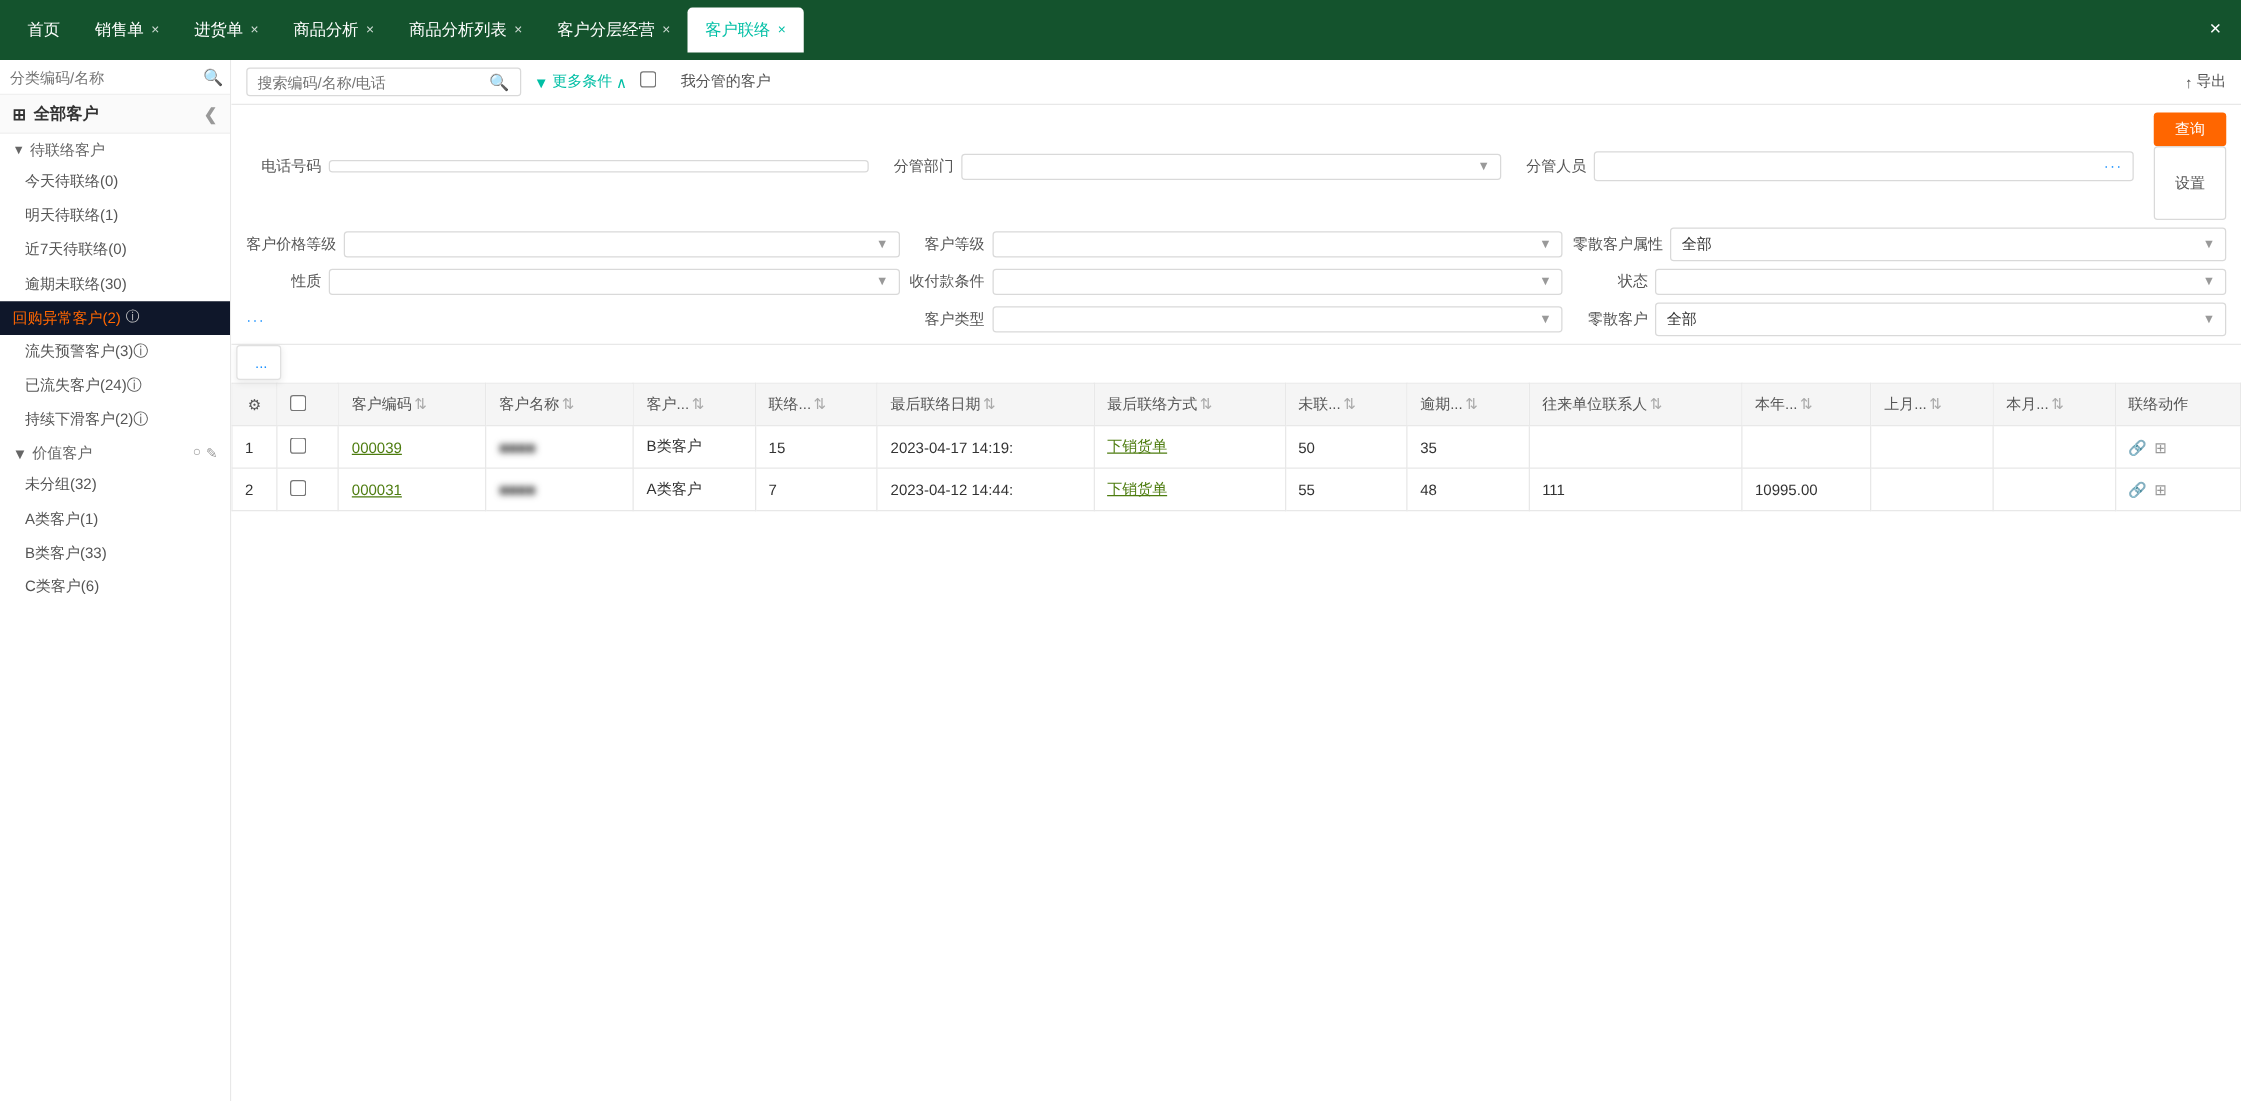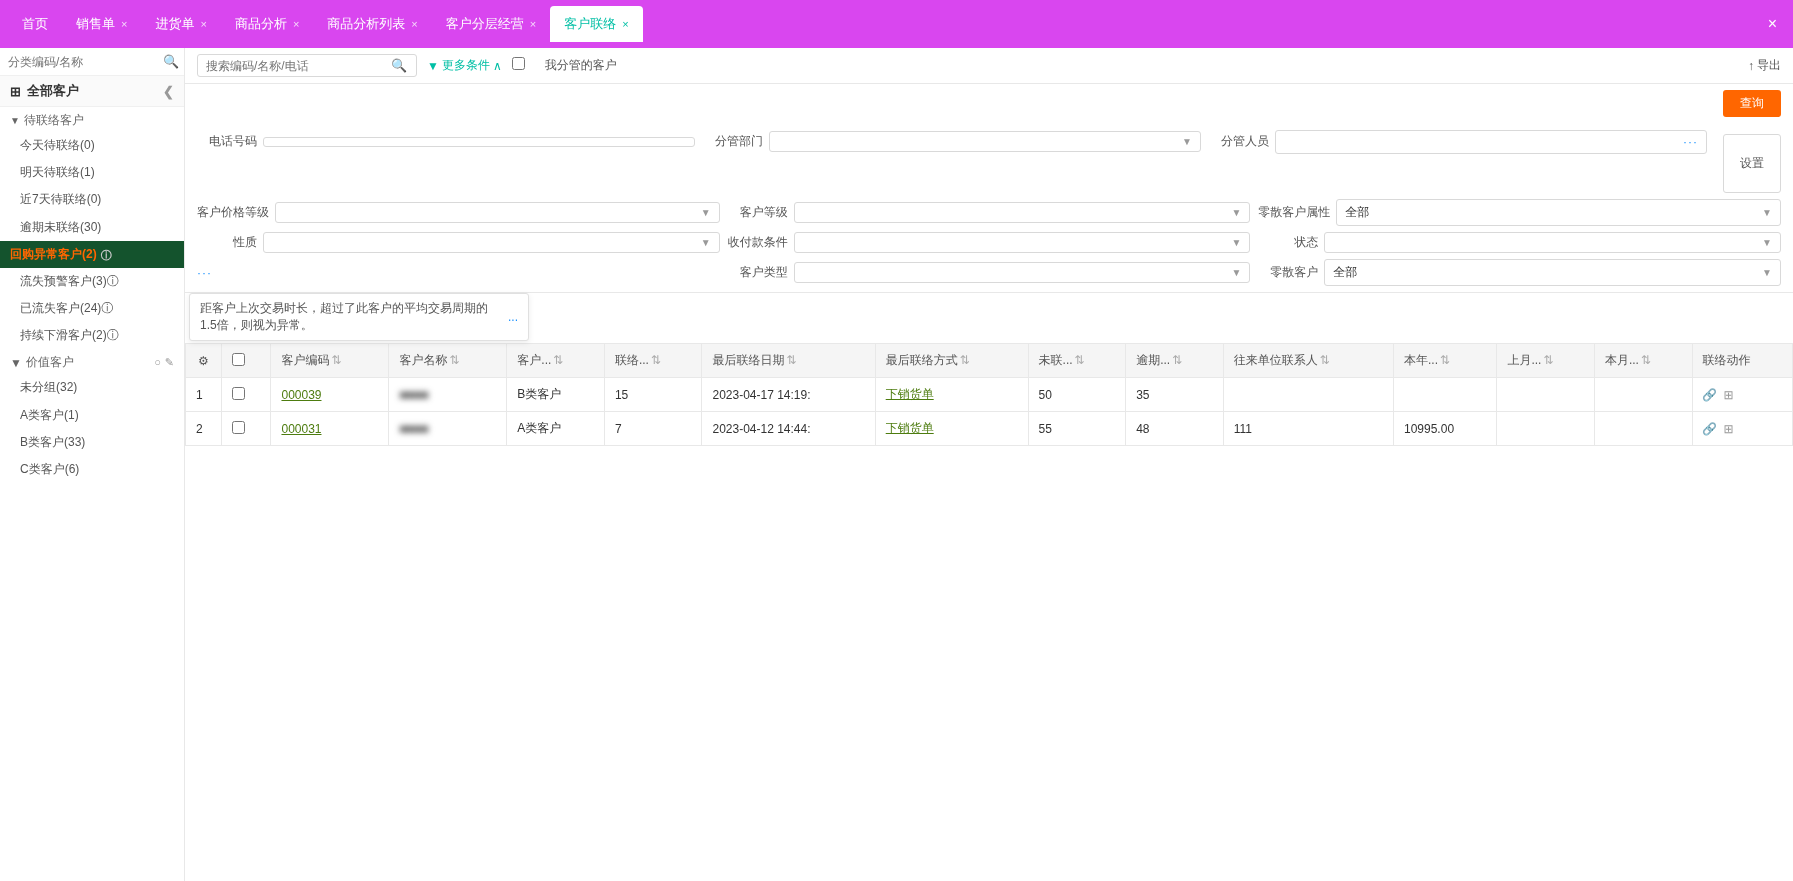--- a/index.html
+++ b/index.html
@@ -1,21 +1,21 @@
 <!DOCTYPE html>
 <html><head>
   <meta charset="utf-8">
   <style>
     * { box-sizing: border-box; margin: 0; padding: 0; }
     body { font-family: 'Microsoft YaHei', sans-serif; font-size: 12px; background: #f5f5f5; color: #333; overflow: hidden; }
 
     
     .top-nav {
       display: flex; align-items: center;
-      background: #d946ef; height: 48px; padding: 16px 8px;
+      background: #14532d; height: 48px; padding: 16px 8px;
       position: relative;
     }
     .top-nav .nav-item {
       color: #fff; padding: 0 14px; height: 36px; display: flex; align-items: center;
       cursor: pointer; font-size: 13px; white-space: nowrap; position: relative;
     }
     .top-nav .nav-item.active {
       background: #fff; color: #00bfa5; border-radius: 4px 4px 0 0;
     }
     .top-nav .nav-item .close-x {
@@ -55,23 +55,23 @@
       font-size: 12px; color: #666; cursor: pointer;
     }
     .sidebar-group-label .tri { margin-right: 4px; font-size: 10px; color: #666; }
 
     .sidebar-item {
       display: flex; align-items: center; padding: 4px 10px 4px 20px;
       font-size: 12px; color: #555; cursor: pointer; line-height: 1.6;
     }
 
     .sidebar-item-orange {
-      display: flex; align-items: flex-end; padding: 5px 10px 5px 10px;
-      font-size: 12px; color: #ff6600; cursor: pointer; font-weight: bold;
-      background: #14532d;
+      display: flex; align-items: flex-start; padding: 5px 10px 5px 10px;
+      font-size: 12px; color: #ff6600; cursor: pointer; font-weight: normal;
+      background: #0f172a;
     }
     .sidebar-item-orange .info-icon { margin-left: 4px; color: #ccc; font-size: 11px; }
 
     .sidebar-sub-items { padding-left: 0; }
 
     .sidebar-value-group {
       display: flex; align-items: center; padding: 5px 10px 3px 10px;
       font-size: 12px; color: #666; cursor: pointer;
     }
     .sidebar-value-group .edit-icons { margin-left: auto; display: flex; gap: 4px; color: #999; font-size: 11px; }
@@ -120,21 +120,21 @@
     .filter-label {
       font-size: 12px; color: #555; white-space: nowrap; min-width: 60px; text-align: right;
     }
     .filter-input {
       flex: 1; border: 1px solid #d9d9d9; border-radius: 3px; padding: 4px 8px;
       font-size: 12px; outline: none; color: #333; display: flex; align-items: center;
       justify-content: space-between; cursor: pointer; background: #fff; position: relative;
     }
     .filter-input .down-arrow { color: #999; font-size: 10px; }
     .filter-actions {
-      display: flex; flex-direction: column; gap: 17px; padding-left: 8px;
+      display: flex; flex-direction: column; gap: 0; padding-left: 8px;
     }
     .btn-query {
       background: #ff6600; color: #fff; border: none; padding: 5px 16px;
       border-radius: 3px; cursor: pointer; font-size: 12px;
     }
     .btn-settings {
       background: #fff; color: #555; border: 1px solid #d9d9d9; padding: 20px 16px;
       border-radius: 3px; cursor: pointer; font-size: 12px;
     }
 
@@ -413,21 +413,20 @@
           <span class="filter-label">零散客户</span>
           <div class="filter-input">
             <span>全部</span>
               <span class="down-arrow">▼</span>
           </div>
         </div>
       </div>
     </div>
 
     <div class="tooltip-box" style="position:relative; left:0; top:0; margin: 0 0 0 0; z-index:10; display:inline-flex; align-items:center; padding: 6px 10px; font-size:12px; color:#555; background:#fff; border:1px solid #e0e0e0; border-radius:3px; box-shadow: 0 2px 6px rgba(0,0,0,0.08); width: fit-content; max-width: 340px; margin-left: 4px; margin-bottom: 2px;">
-      <span>距客户上次交易时长，超过了此客户的平均交易周期的1.5倍，则视为异常。</span>
       <span class="dots">...</span>
     </div>
 
     <div class="table-area">
       <table>
         <thead>
           <tr>
             <th class="gear-col">⚙</th>
             <th><input type="checkbox" style=""></th>
             <th><span>客户编码</span><span class="sort-icon">⇅</span></th>

